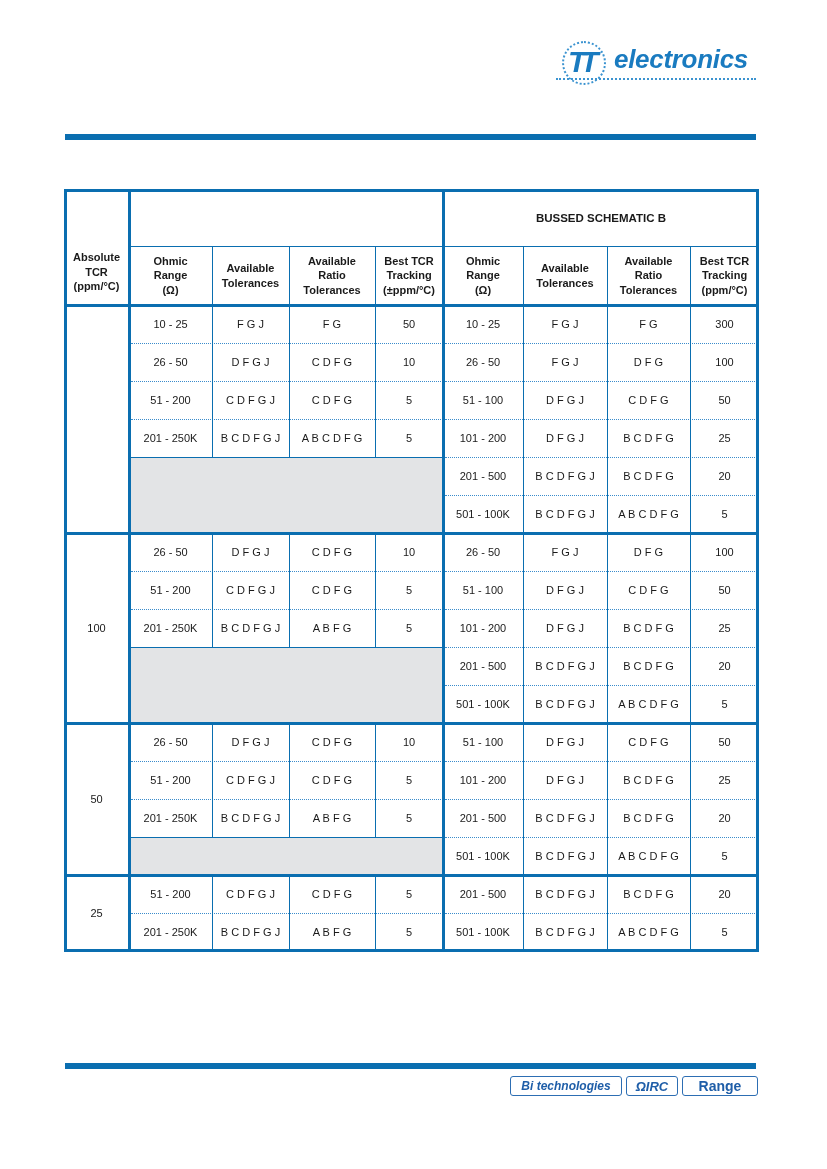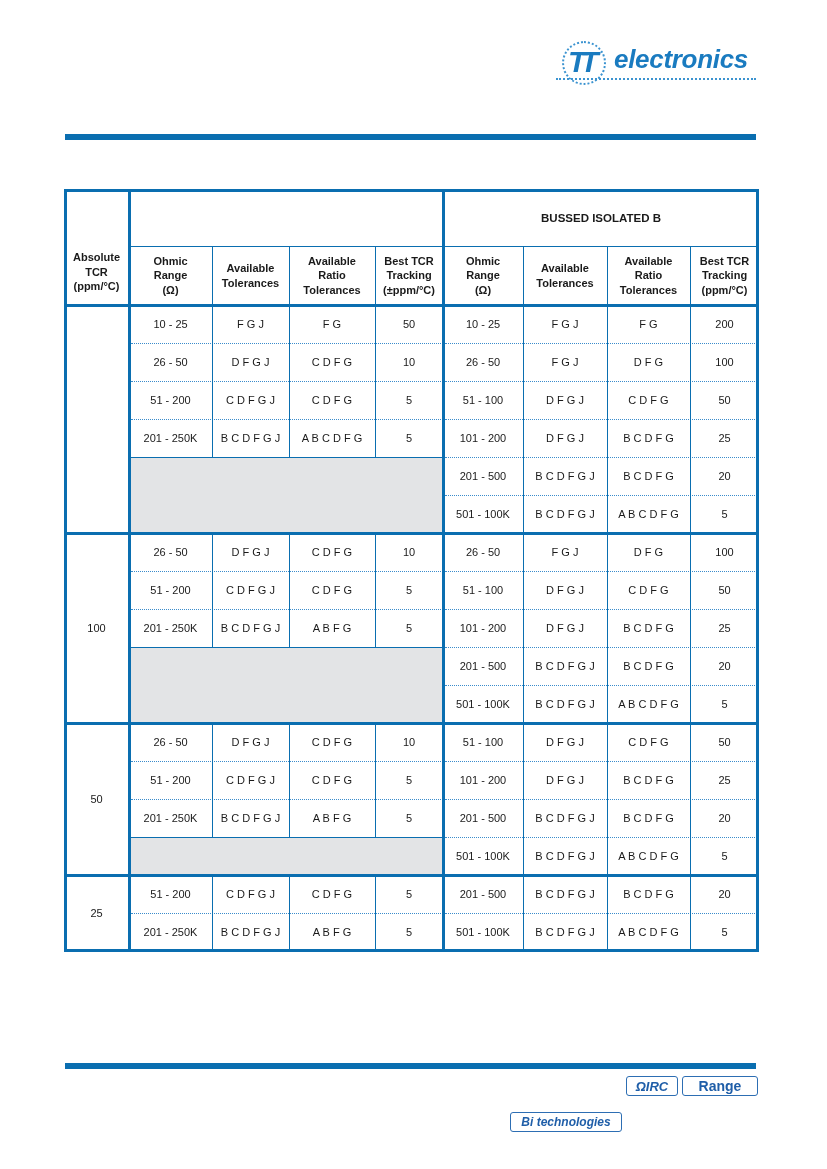--- a/index.html
+++ b/index.html
@@ -58,21 +58,21 @@
     <div class="cell hdr" style="left: 225px; top: 57px; width: 86px; height: 59px; flex-direction: column;">
       <span>Available</span>
       <span>Ratio</span>
       <span>Tolerances</span>
     </div>
     <div class="cell hdr" style="left: 311px; top: 57px; width: 68px; height: 59px; flex-direction: column;">
       <span>Best TCR</span>
       <span>Tracking</span>
       <span>(±ppm/°C)</span>
     </div>
-    <div class="cell grp" style="left: 379px; top: 0px; width: 316px; height: 57px;">BUSSED ISOLATED B</div>
+    <div class="cell grp" style="left: 379px; top: 0px; width: 316px; height: 57px;">BUSSED SCHEMATIC B</div>
     <div class="cell hdr" style="left: 379px; top: 57px; width: 80px; height: 59px; flex-direction: column;">
       <span>Ohmic</span>
       <span>Range</span>
       <span>(Ω)</span>
     </div>
     <div class="cell hdr" style="left: 459px; top: 57px; width: 84px; height: 59px; flex-direction: column;">
       <span>Available</span>
       <span>Tolerances</span>
     </div>
     <div class="cell hdr" style="left: 543px; top: 57px; width: 83px; height: 59px; flex-direction: column;">
@@ -102,21 +102,21 @@
     <div class="dot" style="left: 67px; top: 230px; width: 310px;"></div>
     <div class="cell " style="left: 65px; top: 230px; width: 83px; height: 38px;">201 - 250K</div>
     <div class="cell " style="left: 148px; top: 230px; width: 77px; height: 38px;">B C D F G J</div>
     <div class="cell " style="left: 225px; top: 230px; width: 86px; height: 38px;">A B C D F G</div>
     <div class="cell " style="left: 311px; top: 230px; width: 68px; height: 38px;">5</div>
     <div class="gray" style="left: 65px; top: 268px; width: 314px; height: 76px;"></div>
     <div class="hl" style="left: 65px; top: 268px; width: 314px; height: 1px;"></div>
     <div class="cell " style="left: 379px; top: 116px; width: 80px; height: 38px;">10 -  25</div>
     <div class="cell " style="left: 459px; top: 116px; width: 84px; height: 38px;">F G J</div>
     <div class="cell " style="left: 543px; top: 116px; width: 83px; height: 38px;">F G</div>
-    <div class="cell " style="left: 626px; top: 116px; width: 69px; height: 38px;">200</div>
+    <div class="cell " style="left: 626px; top: 116px; width: 69px; height: 38px;">300</div>
     <div class="dot" style="left: 381px; top: 154px; width: 312px;"></div>
     <div class="cell " style="left: 379px; top: 154px; width: 80px; height: 38px;">26 - 50</div>
     <div class="cell " style="left: 459px; top: 154px; width: 84px; height: 38px;">F G J</div>
     <div class="cell " style="left: 543px; top: 154px; width: 83px; height: 38px;">D F G</div>
     <div class="cell " style="left: 626px; top: 154px; width: 69px; height: 38px;">100</div>
     <div class="dot" style="left: 381px; top: 192px; width: 312px;"></div>
     <div class="cell " style="left: 379px; top: 192px; width: 80px; height: 38px;">51 - 100</div>
     <div class="cell " style="left: 459px; top: 192px; width: 84px; height: 38px;">D F G J</div>
     <div class="cell " style="left: 543px; top: 192px; width: 83px; height: 38px;">C D F G</div>
     <div class="cell " style="left: 626px; top: 192px; width: 69px; height: 38px;">50</div>
@@ -270,16 +270,16 @@
     <div class="vl" style="left: 378px; top: 0px; width: 3px; height: 763px;"></div>
     <div class="hl" style="left: 0px; top: 115px; width: 695px; height: 3px;"></div>
     <div class="hl" style="left: 0px; top: 343px; width: 695px; height: 3px;"></div>
     <div class="hl" style="left: 0px; top: 533px; width: 695px; height: 3px;"></div>
     <div class="hl" style="left: 0px; top: 685px; width: 695px; height: 3px;"></div>
   </div>
 
 <div class="bar" style="left:65px; top:1063px; width:691px; height:6px;"></div>
 
 <div class="footer-logos">
-  <div class="flogo" style="width:112px; font-size:12px;margin-top:36px;">Bi technologies</div>
+  <div class="flogo" style="width:112px; font-size:12px;">Bi technologies</div>
   <div class="flogo" style="width:52px; font-size:13px;">ΩIRC</div>
   <div class="flogo" style="width:76px; font-size:14px; font-style:normal; font-weight:900;">Range</div>
 </div>
 
 </body></html>

